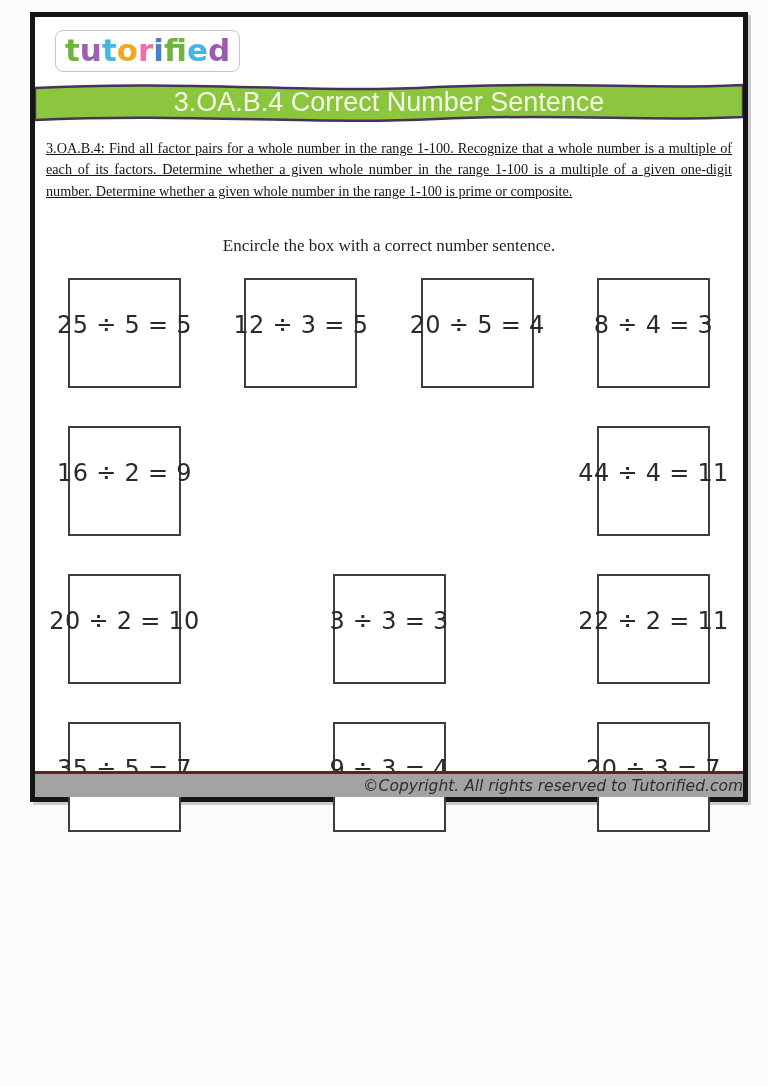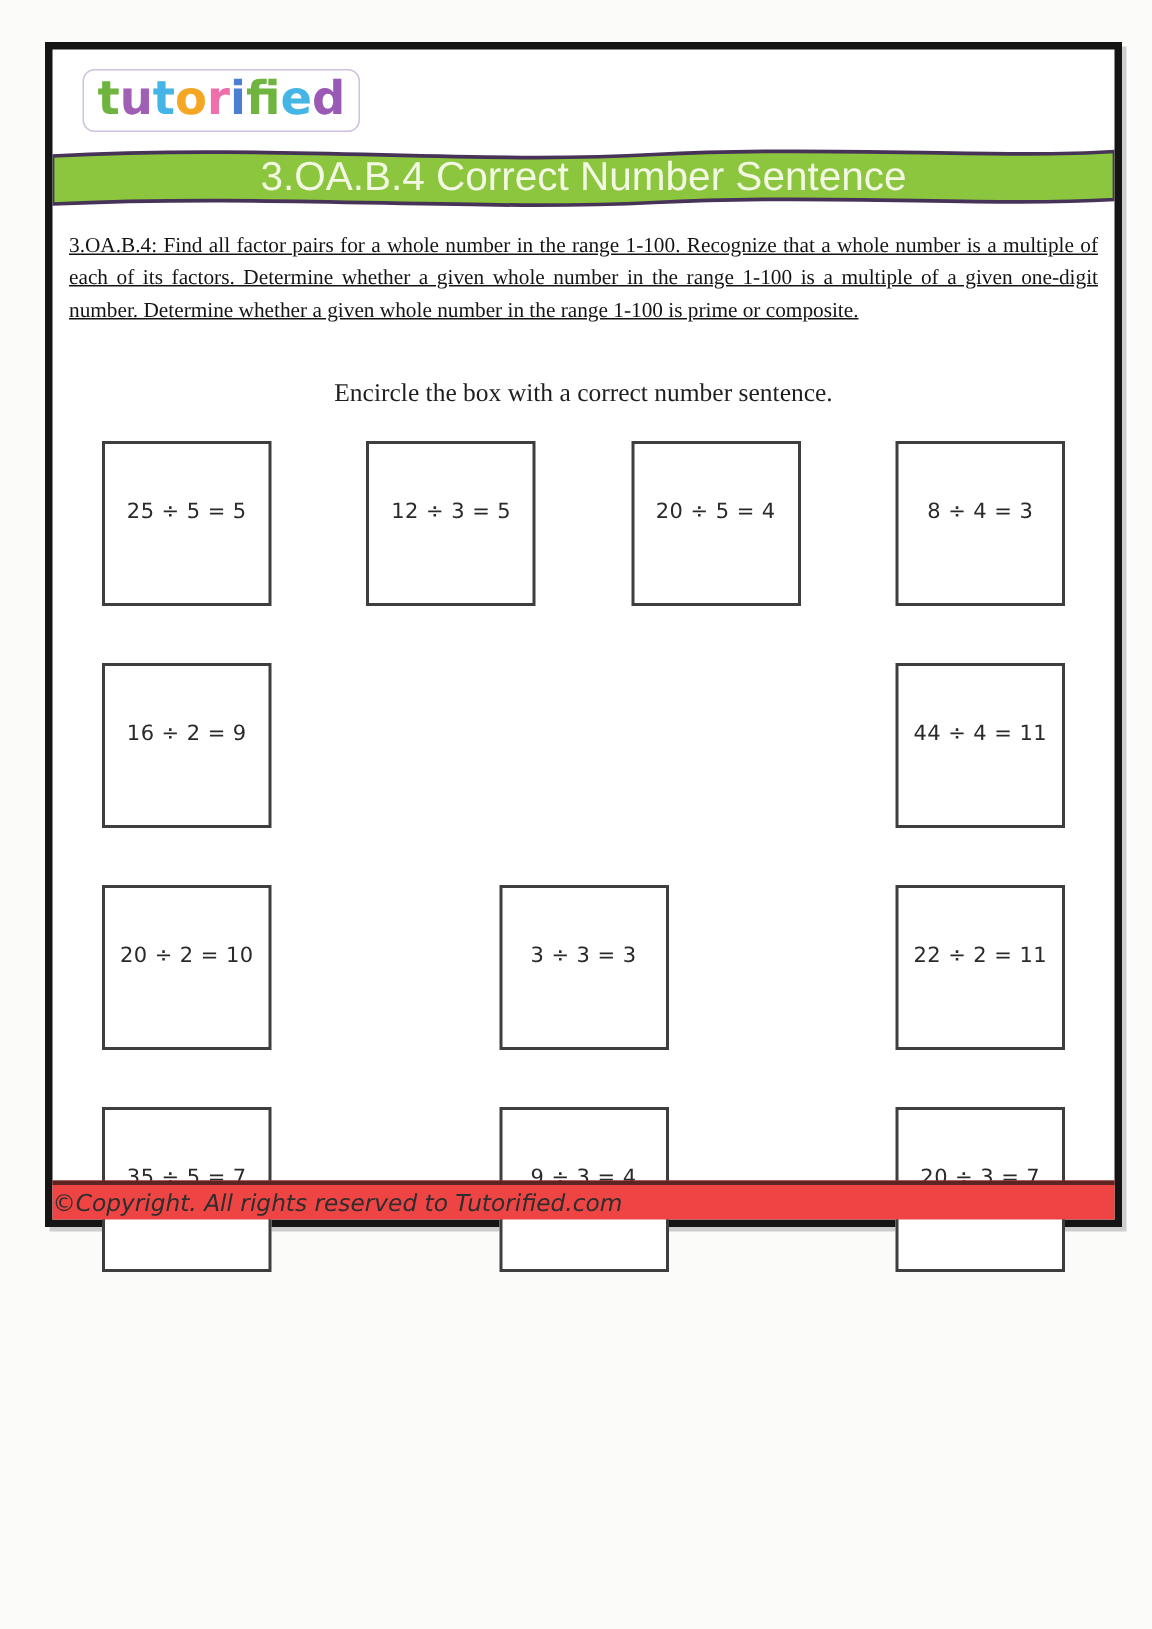--- a/index.html
+++ b/index.html
@@ -1,18 +1,18 @@
 <!DOCTYPE html>
 <html><head>
 <meta charset="utf-8">
 <style>
   * { margin: 0; padding: 0; box-sizing: border-box; }
   html, body { width: 768px; height: 1086px; background: #fbfbfa; font-family: "DejaVu Sans", sans-serif; }
   .sheet {
-    position: absolute; left: 30px; top: 28px; width: 718px; height: 790px;
+    position: absolute; left: 30px; top: 12px; width: 718px; height: 790px;
     background: #ffffff; border: 5px solid #151515;
     box-shadow: 3px 3px 0 rgba(120,120,120,.35);
   }
   .logo {
     display: inline-block; margin: 13px 0 0 20px; padding: 1px 9px 3px;
     border: 1px solid #cfc0de; border-radius: 8px; background: #fff;
     font-family: "DejaVu Sans", sans-serif; font-weight: bold; font-size: 31px; letter-spacing: 0px;
   }
   .banner { position: relative; width: 100%; height: 48px; margin-top: 5px; }
   .banner svg { display: block; width: 100%; height: 100%; }
@@ -26,27 +26,27 @@
   }
   .instruction {
     margin-top: 34px; text-align: center; font-family: Liberation Serif, serif;
     font-size: 17px; color: #1f1f1f;
   }
   .grid { width: 642px; margin: 22px auto 0; }
   .prow { display: flex; justify-content: space-between; margin-bottom: 38px; }
   .pbox {
     width: 113px; height: 110px; border: 2px solid #3e3e3e; background: #fff;
     display: flex; align-items: center; justify-content: center; padding-bottom: 16px;
-    font-family: "DejaVu Sans", sans-serif; font-size: 14px; color: #2a2a2a;
+    font-family: "DejaVu Sans", sans-serif; font-size: 24px; color: #2a2a2a;
     letter-spacing: 0.3px; white-space: nowrap;
   }
   .footer {
     position: absolute; left: 0; right: 0; bottom: 0;
-    border-top: 3px solid #5e2422; padding: 3px 0 2px; background: #ef4444;
-    text-align: left; font-style: italic; font-size: 15.5px; color: #2e2e2e;
+    border-top: 3px solid #5e2422; padding: 3px 0 2px; background: #a3a3a3;
+    text-align: right; font-style: italic; font-size: 15.5px; color: #2e2e2e;
     font-family: "DejaVu Sans", sans-serif;
   }
 </style>
 </head>
 <body>
 
 <div class="sheet">
 
   <div class="logo"><span style="color: rgb(111, 180, 63);">t</span><span style="color: rgb(160, 95, 181);">u</span><span style="color: rgb(69, 181, 230);">t</span><span style="color: rgb(245, 166, 35);">o</span><span style="color: rgb(240, 110, 170);">r</span><span style="color: rgb(74, 127, 212);">i</span><span style="color: rgb(111, 180, 63);">f</span><span style="color: rgb(111, 180, 63);">i</span><span style="color: rgb(69, 181, 230);">e</span><span style="color: rgb(155, 89, 182);">d</span></div>
 

